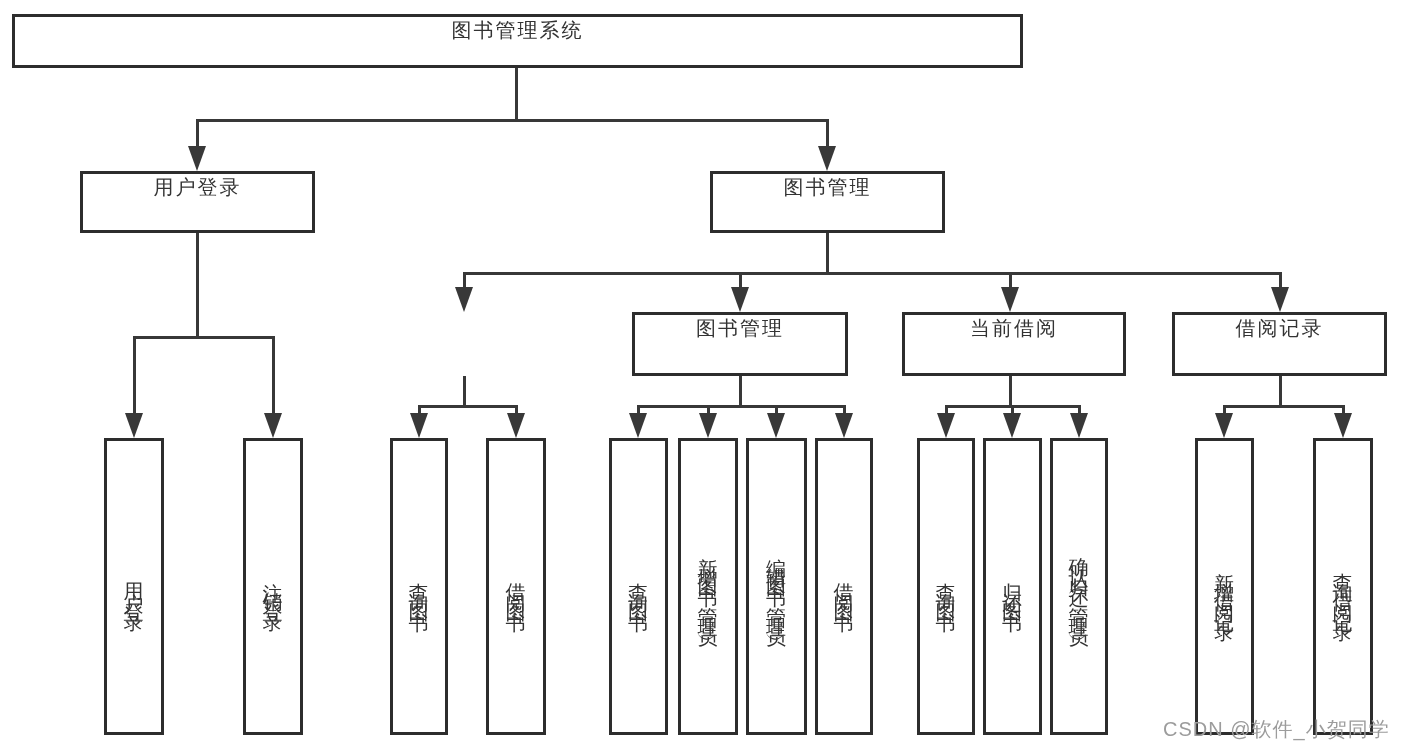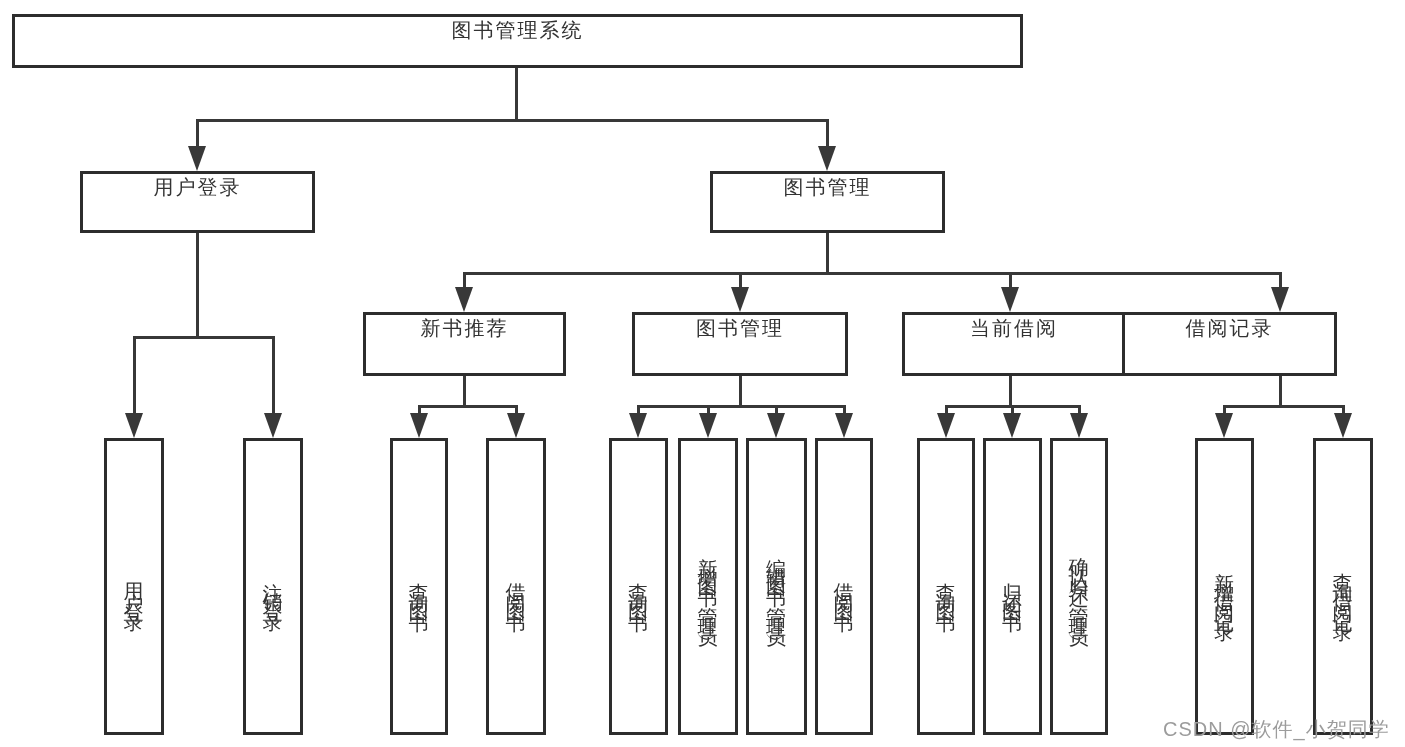--- a/index.html
+++ b/index.html
@@ -104,30 +104,27 @@
     <span class="lbl">图书管理系统</span>
   </div>
 
   <div class="box" style="left:80px;top:171px;width:235px;height:62px;">
     <span class="lbl">用户登录</span>
   </div>
   <div class="box" style="left:710px;top:171px;width:235px;height:62px;">
     <span class="lbl">图书管理</span>
   </div>
 
-  <div class="box" style="left:363px;top:312px;width:203px;height:64px;">
-    <span class="lbl">新书推荐</span>
-  </div>
   <div class="box" style="left:632px;top:312px;width:216px;height:64px;">
     <span class="lbl">图书管理</span>
   </div>
   <div class="box" style="left:902px;top:312px;width:224px;height:64px;">
     <span class="lbl">当前借阅</span>
   </div>
-  <div class="box" style="left:1122px;top:312px;width:215px;height:64px;">
+  <div class="box" style="left:1172px;top:312px;width:215px;height:64px;">
     <span class="lbl">借阅记录</span>
   </div>
 
   <div class="vbox" style="left:104px;width:60px;">
     <span class="lbl">用户登录</span>
   </div>
   <div class="vbox" style="left:243px;width:60px;">
     <span class="lbl">注销登录</span>
   </div>
 

